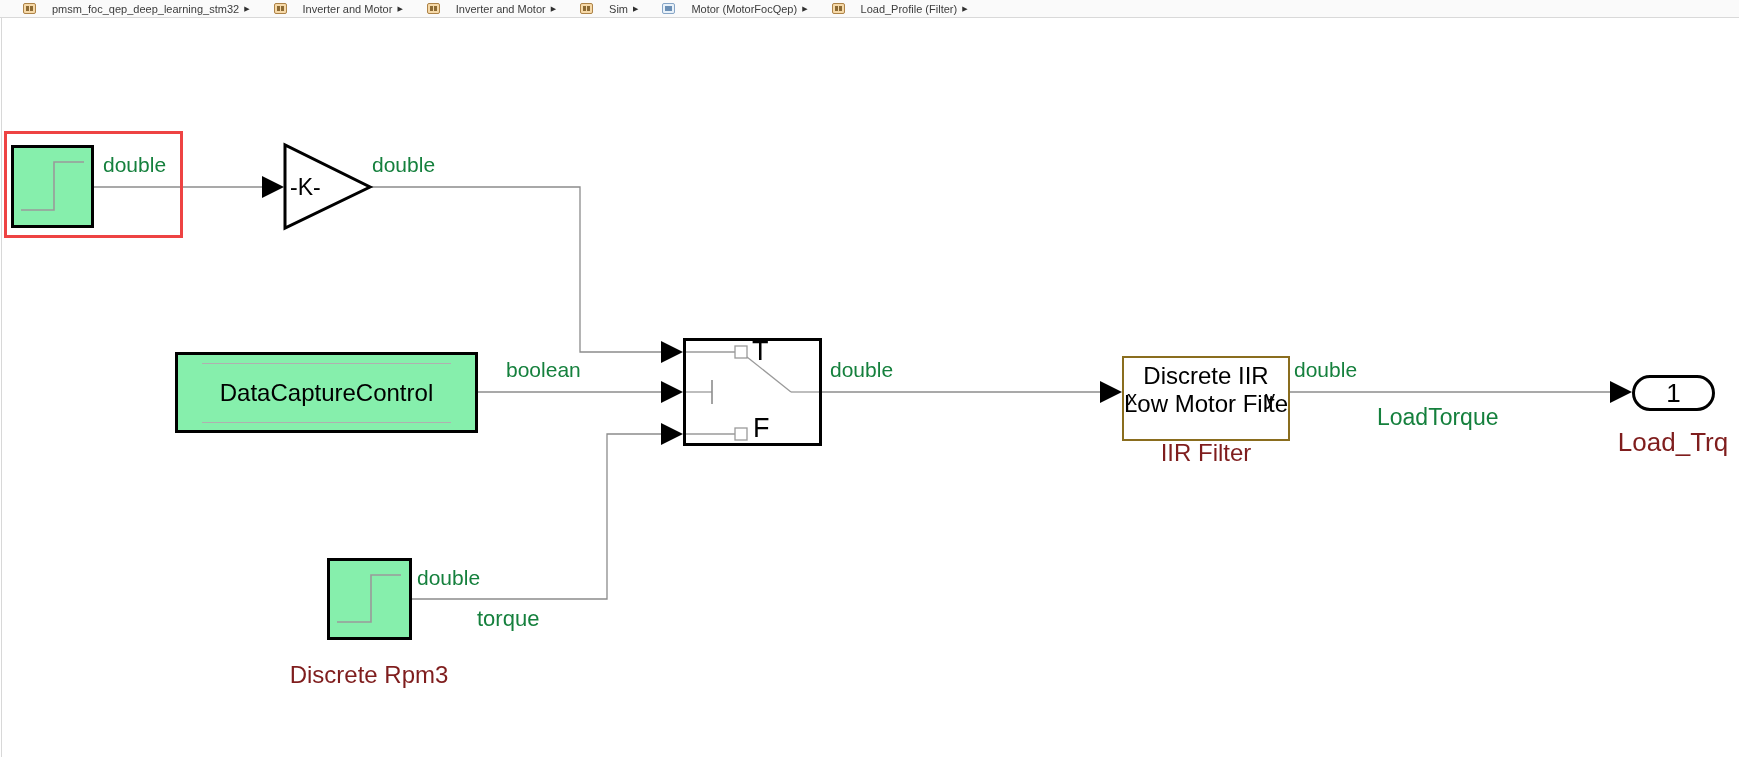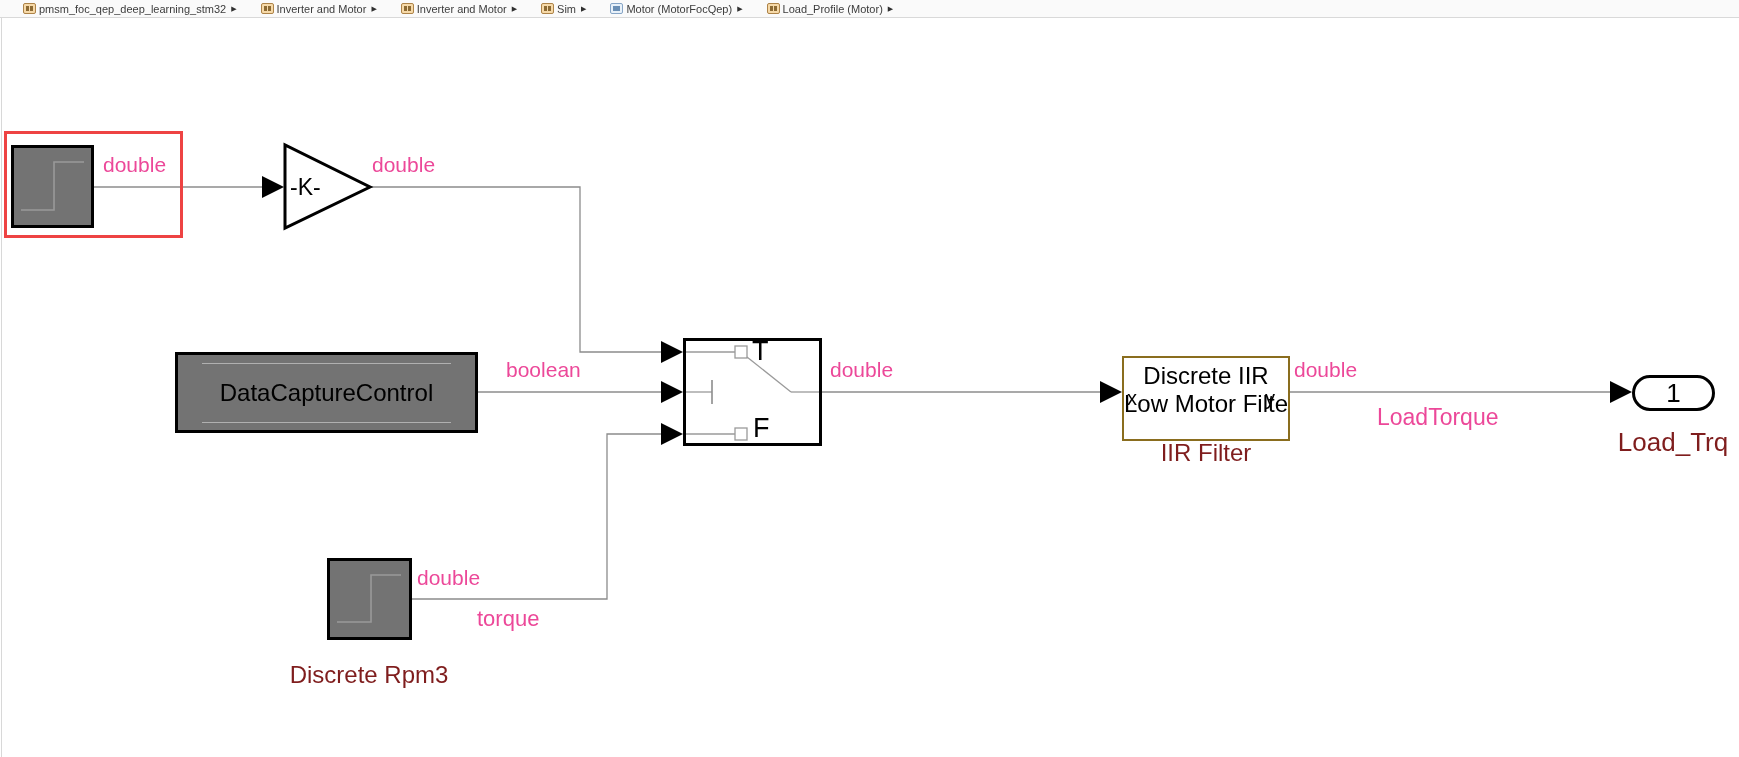--- a/index.html
+++ b/index.html
@@ -13,21 +13,21 @@
   
   .breadcrumb-bar {
     position: absolute; left: 0; top: 0; width: 1739px; height: 18px;
     background: #fafafa;
     border-bottom: 1px solid #d9d9d9;
     display: flex; align-items: center;
     padding-left: 4px;
     font-size: 11px; color: #3c3c3c;
     white-space: nowrap;
   }
-  .crumb { display: inline-flex; align-items: center; gap: 3px; cursor: default; padding-left: 19px; }
+  .crumb { display: inline-flex; align-items: center; gap: 16px; cursor: default; padding-left: 19px; }
   .crumb-icon {
     display: inline-block; width: 13px; height: 11px;
     border-radius: 2px; position: relative;
   }
   .icon-subsystem { background: #f6d9a8; border: 1px solid #ad8348; }
   .icon-subsystem::before {
     content: ""; position: absolute; left: 2px; top: 2px;
     width: 3px; height: 5px; background: #8c6a33;
   }
   .icon-subsystem::after {
@@ -41,26 +41,26 @@
   }
   .crumb-sep { margin: 0 5px; font-size: 7px; color: #303030; }
   
   .canvas-left-border {
     position: absolute; left: 1px; top: 18px; width: 1px; height: 739px;
     background: #d8d8d8;
   }
   .wires { position: absolute; left: 0; top: 0; }
   .abs { position: absolute; }
   .blk {
-    position: absolute; background: #737373; border: 3px solid #000;
+    position: absolute; background: #86efac; border: 3px solid #000;
   }
   .selection-rect {
     position: absolute; border: 3px solid #ee4343; background: transparent;
   }
-  .type-label { position: absolute; font-size: 21px; color: #ec4899; white-space: nowrap; }
+  .type-label { position: absolute; font-size: 21px; color: #15803d; white-space: nowrap; }
   
   .dcc {
     display: flex; align-items: center; justify-content: center;
     font-size: 24px;
   }
   .dcc-line { position: absolute; left: 24px; right: 24px; height: 1px; background: #b0b0b0; }
   .dcc-line.top { top: 8px; }
   .dcc-line.bottom { bottom: 7px; }
   
   .switch-port-label { position: absolute; font-size: 27px; color: #000; }
@@ -104,21 +104,21 @@
     <span>Sim</span>
   </span>
   <span class="crumb-sep">▶</span>
   <span class="crumb">
     <span class="crumb-icon icon-model"></span>
     <span>Motor (MotorFocQep)</span>
   </span>
   <span class="crumb-sep">▶</span>
   <span class="crumb">
     <span class="crumb-icon icon-subsystem"></span>
-    <span>Load_Profile (Motor)</span>
+    <span>Load_Profile (Filter)</span>
   </span>
   <span class="crumb-sep">▶</span>
 </div>
 
 <div class="canvas-left-border"></div>
 
 <svg class="wires" width="1739" height="757" viewBox="0 0 1739 757">
 
   <g>
     <polyline points="94,187 262,187" fill="none" stroke="#8c8c8c" stroke-width="1.3"></polyline>

